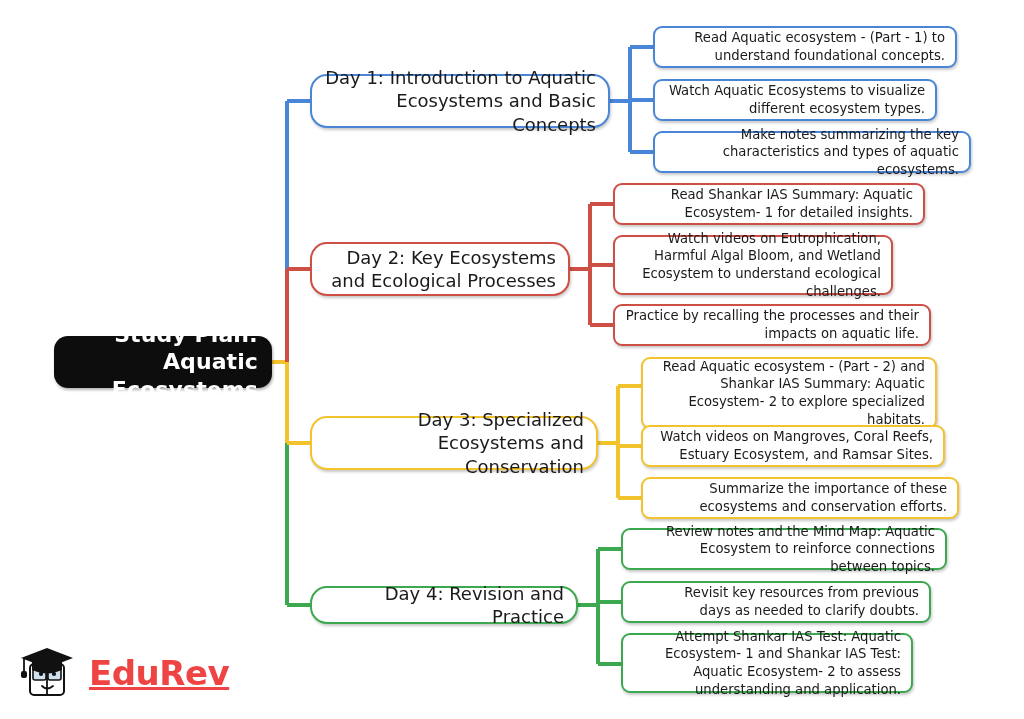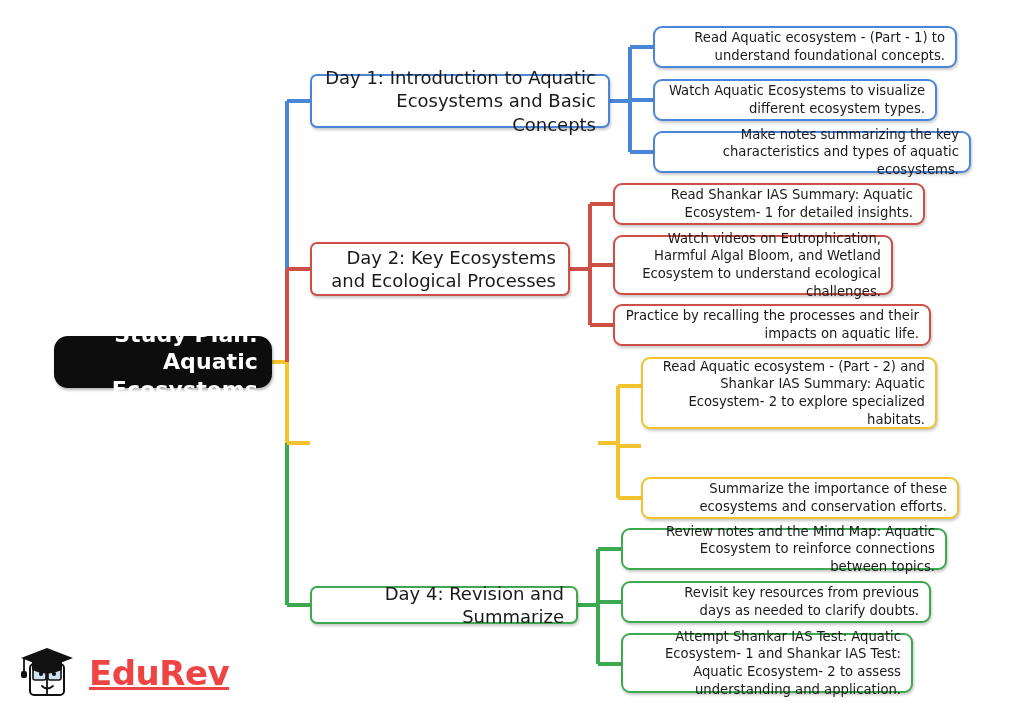--- a/index.html
+++ b/index.html
@@ -22,21 +22,21 @@
     font-weight:bold;font-size:22px;line-height:1.25;
     padding:8px 14px;
     box-shadow:1px 2px 3px rgba(0,0,0,.30);
     letter-spacing:.1px;
   }
 
   
   .branch{
     background:#ffffff;
     border:2.4px solid #000;
-    border-radius:7px;
+    border-radius:17px;
     font-size:18px;line-height:1.30;color:#1a1a1a;
     padding:7px 12px;
     box-shadow:1px 2px 3px rgba(0,0,0,.22);
   }
   .branch.b-blue  {border-color:#4a86d8;}
   .branch.b-red   {border-color:#ce4f46;}
   .branch.b-yellow{border-color:#f2c32c;}
   .branch.b-green {border-color:#3ca84f;}
 
   
@@ -113,27 +113,29 @@
   <div class="node leaf l-blue" style="left:653px;top:131px;width:318px;height:42px;">Make notes summarizing the key characteristics and types of aquatic ecosystems.</div>
 
   <div class="node branch b-red" style="left:310px;top:242px;width:260px;height:54px;">Day 2: Key Ecosystems and Ecological Processes</div>
 
   <div class="node leaf l-red" style="left:613px;top:183px;width:312px;height:42px;">Read Shankar IAS Summary: Aquatic Ecosystem- 1 for detailed insights.</div>
 
   <div class="node leaf l-red" style="left:613px;top:235px;width:280px;height:60px;">Watch videos on Eutrophication, Harmful Algal Bloom, and Wetland Ecosystem to understand ecological challenges.</div>
 
   <div class="node leaf l-red" style="left:613px;top:304px;width:318px;height:42px;">Practice by recalling the processes and their impacts on aquatic life.</div>
 
+  <div class="node branch b-yellow" style="left:310px;top:416px;width:288px;height:54px;">Day 3: Specialized Ecosystems and Conservation</div>
 
   <div class="node leaf l-yellow" style="left:641px;top:357px;width:296px;height:72px;">Read Aquatic ecosystem - (Part - 2) and Shankar IAS Summary: Aquatic Ecosystem- 2 to explore specialized habitats.</div>
 
+  <div class="node leaf l-yellow" style="left:641px;top:425px;width:304px;height:42px;">Watch videos on Mangroves, Coral Reefs, Estuary Ecosystem, and Ramsar Sites.</div>
 
   <div class="node leaf l-yellow" style="left:641px;top:477px;width:318px;height:42px;">Summarize the importance of these ecosystems and conservation efforts.</div>
 
-  <div class="node branch b-green" style="left:310px;top:586px;width:268px;height:38px;">Day 4: Revision and Summarize</div>
+  <div class="node branch b-green" style="left:310px;top:586px;width:268px;height:38px;">Day 4: Revision and Practice</div>
 
   <div class="node leaf l-green" style="left:621px;top:528px;width:326px;height:42px;">Review notes and the Mind Map: Aquatic Ecosystem to reinforce connections between topics.</div>
 
   <div class="node leaf l-green" style="left:621px;top:581px;width:310px;height:42px;">Revisit key resources from previous days as needed to clarify doubts.</div>
 
   <div class="node leaf l-green" style="left:621px;top:633px;width:292px;height:60px;">Attempt Shankar IAS Test: Aquatic Ecosystem- 1 and Shankar IAS Test: Aquatic Ecosystem- 2 to assess understanding and application.</div>
 
   <div id="logo">
     <div class="logo-mark">
       <svg viewBox="0 0 62 62" width="62" height="62">

